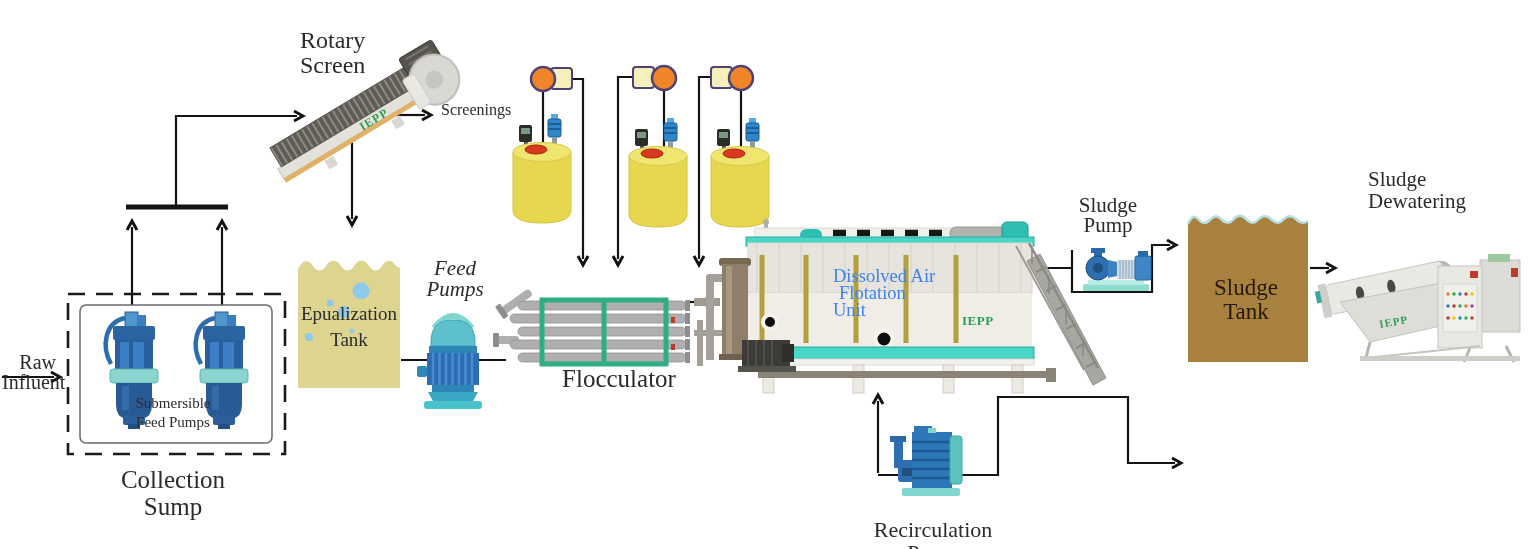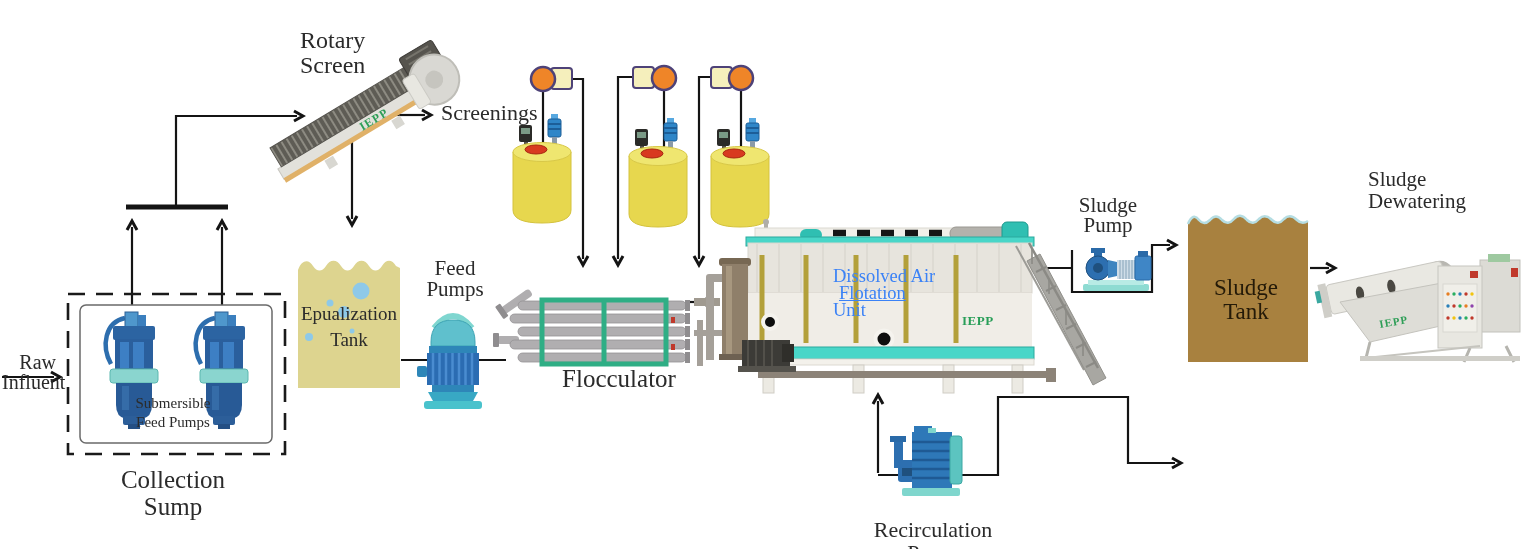--- a/index.html
+++ b/index.html
@@ -310,41 +310,41 @@
 <div class="lbl center" style="left:173px;top:466px;font-size:25px;line-height:1.08;">
   <div>Collection</div>
   <div>Sump</div>
 </div>
 
 <div class="lbl" style="left:300px;top:28px;font-size:24px;line-height:1.05;">
   <div>Rotary</div>
   <div>Screen</div>
 </div>
 
-<div class="lbl" style="left:441px;top:102px;font-size:22px;text-align:center;">
+<div class="lbl" style="left:441px;top:102px;font-size:16px;text-align:center;">
   <span>Screenings</span>
 </div>
 
 <div class="lbl center" style="left:349px;top:301px;font-size:19px;line-height:1.35;">
   <div>Epualization</div>
   <div>Tank</div>
 </div>
 
-<div class="lbl center" style="left:455px;top:258px;font-size:21px;line-height:1.0;">
+<div class="lbl center" style="left:455px;top:258px;font-size:21px;line-height:1.0;font-style:italic;">
   <div>Feed</div>
   <div>Pumps</div>
 </div>
 
 <div class="lbl center" style="left:619px;top:366px;font-size:25px;">
   <span>Flocculator</span>
 </div>
 
 <div class="lbl" style="left:833px;top:268px;font-size:18.5px;line-height:0.92;color:#3b82f6;">
   <div>Dissolved Air</div>
-  <div style="padding-left:6px;text-decoration:underline;">Flotation</div>
+  <div style="padding-left:6px;">Flotation</div>
   <div>Unit</div>
 </div>
 
 <div class="brand" style="left:962px;top:313px;font-size:13px;">
   <span>IEPP</span>
 </div>
 
 <div class="lbl center" style="left:1108px;top:196px;font-size:21px;line-height:0.95;">
   <div>Sludge</div>
   <div>Pump</div>

